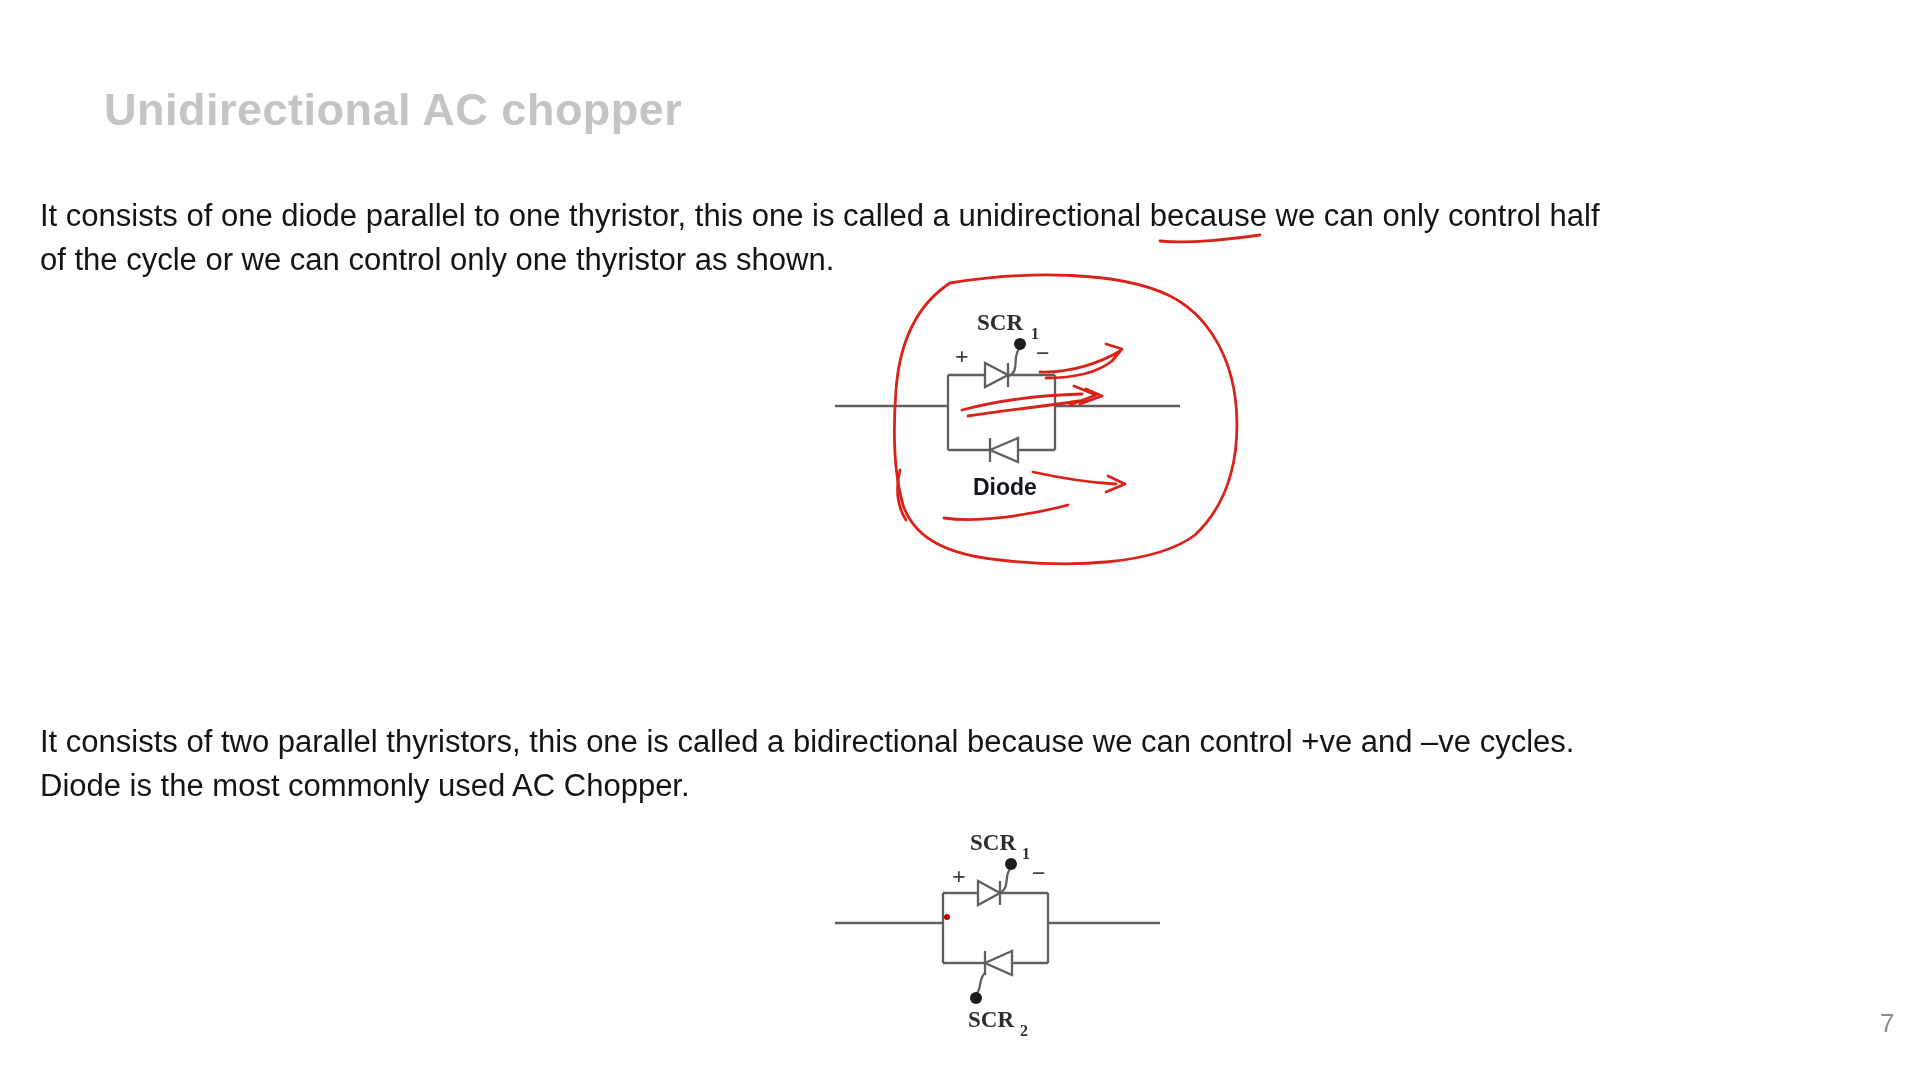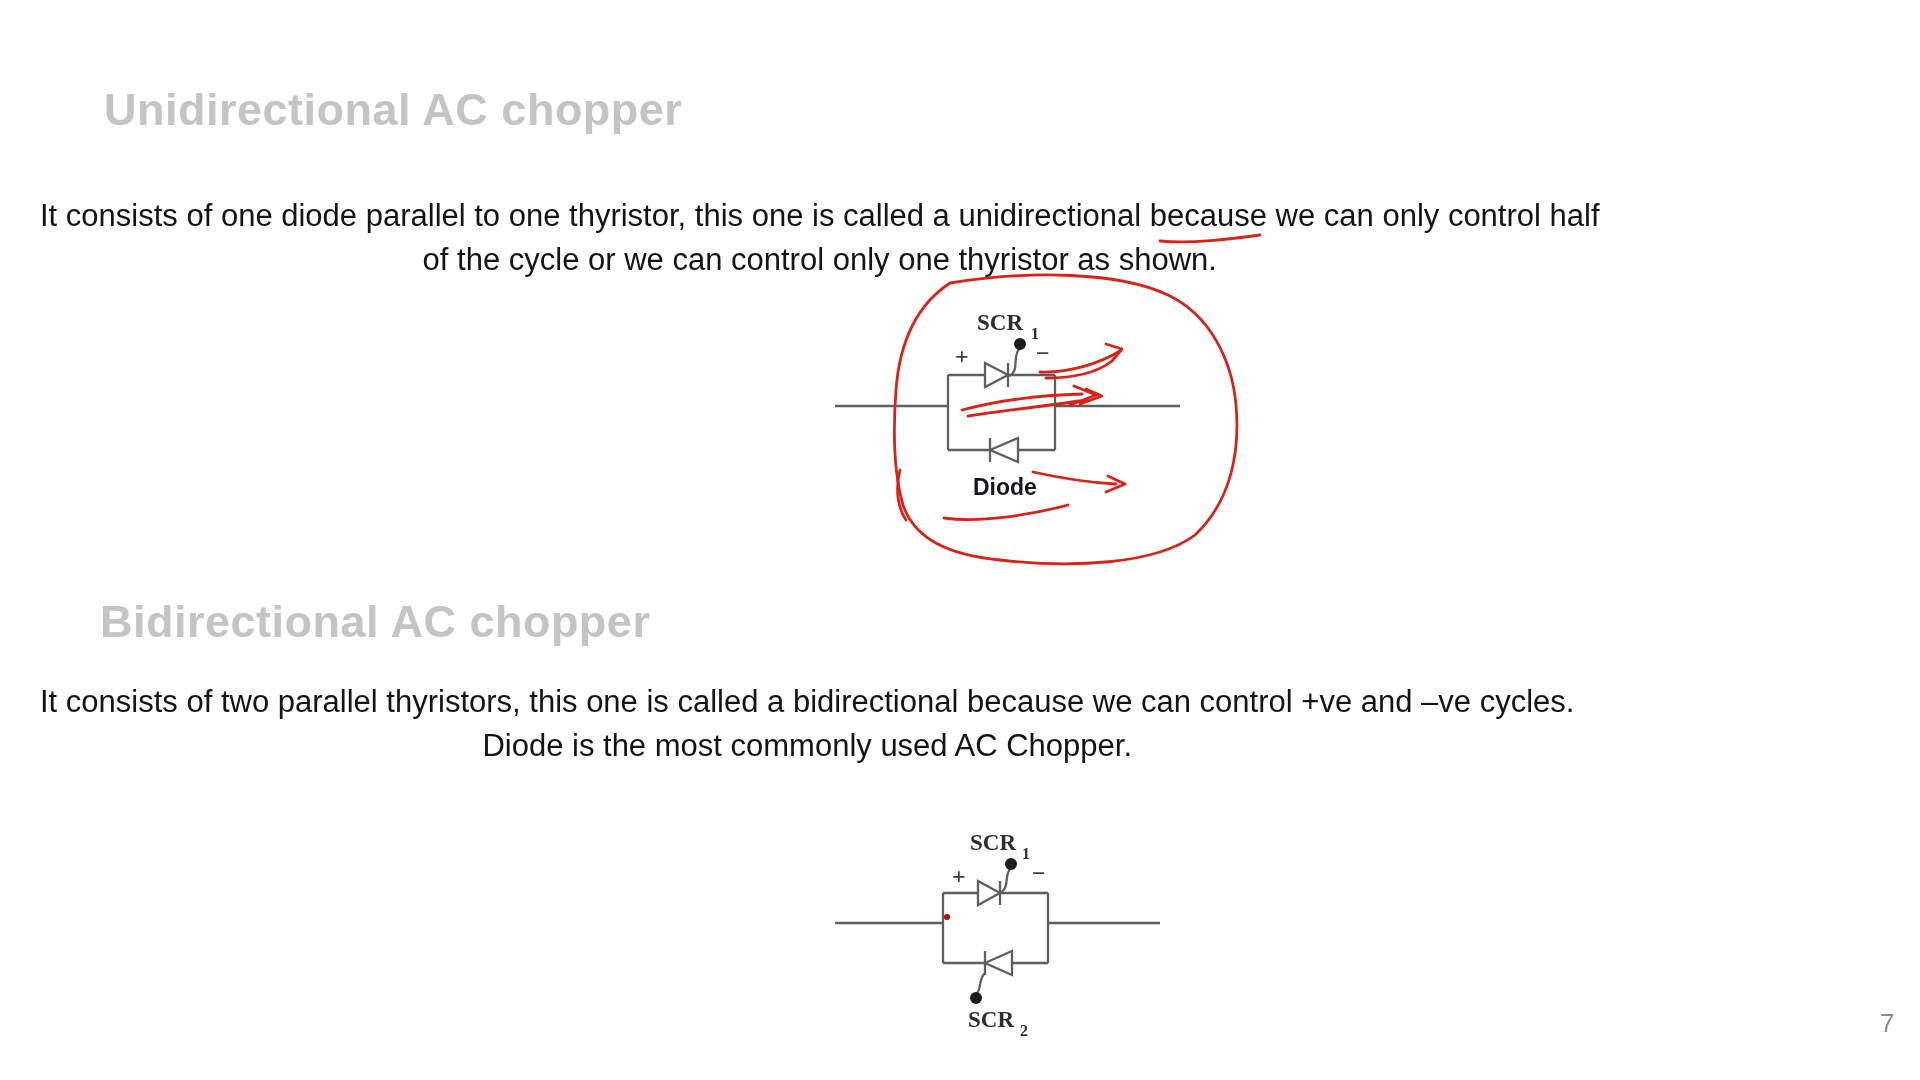--- a/index.html
+++ b/index.html
@@ -22,22 +22,22 @@
   .h1{left:80px;top:84px;margin-left:24px;}
   .h2{left:100px;top:596px;}
   .bodytext{
     position:absolute;
     left:40px;
     font-size:31px;
     line-height:44px;
     color:#141414;
     white-space:nowrap;
   }
-  .p1{top:194px;text-align:center;}
-  .p2{top:680px;text-align:center;}
+  .p1{top:194px;}
+  .p2{top:720px;}
   .fig{position:absolute;}
   .fig1{left:810px;top:230px;}
   .fig2{left:810px;top:815px;}
   .wire{stroke:#5f5f5f;stroke-width:2.3;fill:none;}
   .sym{stroke:#5f5f5f;stroke-width:2.3;fill:#ffffff;}
   .gatedot{fill:#1d1d1d;stroke:none;}
   .scrtext{font-family:"Liberation Serif", serif;font-weight:bold;font-size:23px;fill:#2e2e2e;}
   .scrsub{font-family:"Liberation Serif", serif;font-weight:bold;font-size:16px;fill:#2e2e2e;}
   .polarity{font-family:"Liberation Serif", serif;font-weight:bold;font-size:24px;fill:#3a3a3a;}
   .diodelabel{font-family:"Liberation Sans", sans-serif;font-weight:bold;font-size:23px;fill:#14141f;}
@@ -88,21 +88,20 @@
 
     <path class="ink" d="M 350 11 C 382 14, 420 9, 450 5"></path>
     <path class="ink" d="M 140 53 C 220 40, 310 42, 358 65 C 400 85, 422 130, 426 175 C 430 220, 422 270, 385 305 C 345 335, 260 338, 190 330 C 140 325, 105 310, 93 275 C 83 240, 83 200, 86 160 C 89 120, 102 78, 140 53"></path>
     <path class="ink" d="M 90 240 C 85 260, 88 278, 96 290"></path>
     <path class="ink" d="M 230 142 C 260 143, 290 133, 310 121 M 312 119 L 296 114 M 312 119 L 302 131 M 236 148 C 266 148, 288 142, 302 131"></path>
     <path class="ink" d="M 152 180 C 190 170, 235 165, 272 164 M 158 186 C 196 180, 238 176, 276 170 M 264 156 L 286 165 L 260 175 M 276 159 L 292 166 L 270 174"></path>
     <path class="ink" d="M 223 242 C 255 249, 285 253, 306 254 M 315 254 L 298 246 M 315 254 L 296 262"></path>
     <path class="ink" d="M 134 288 C 170 293, 220 285, 258 275"></path>
   </svg>
 
-  <div class="heading h2">Bidirectional AC chopper</div>
 
   <div class="bodytext p2">
     <div>It consists of two parallel thyristors, this one is called a bidirectional because we can control +ve and –ve cycles.</div>
     <div>Diode is the most commonly used AC Chopper.</div>
   </div>
 
   <svg class="fig fig2" width="400" height="235" viewBox="0 0 400 235">
 
     <path class="wire" d="M 25 108 H 133"></path>
     <path class="wire" d="M 238 108 H 350"></path>

